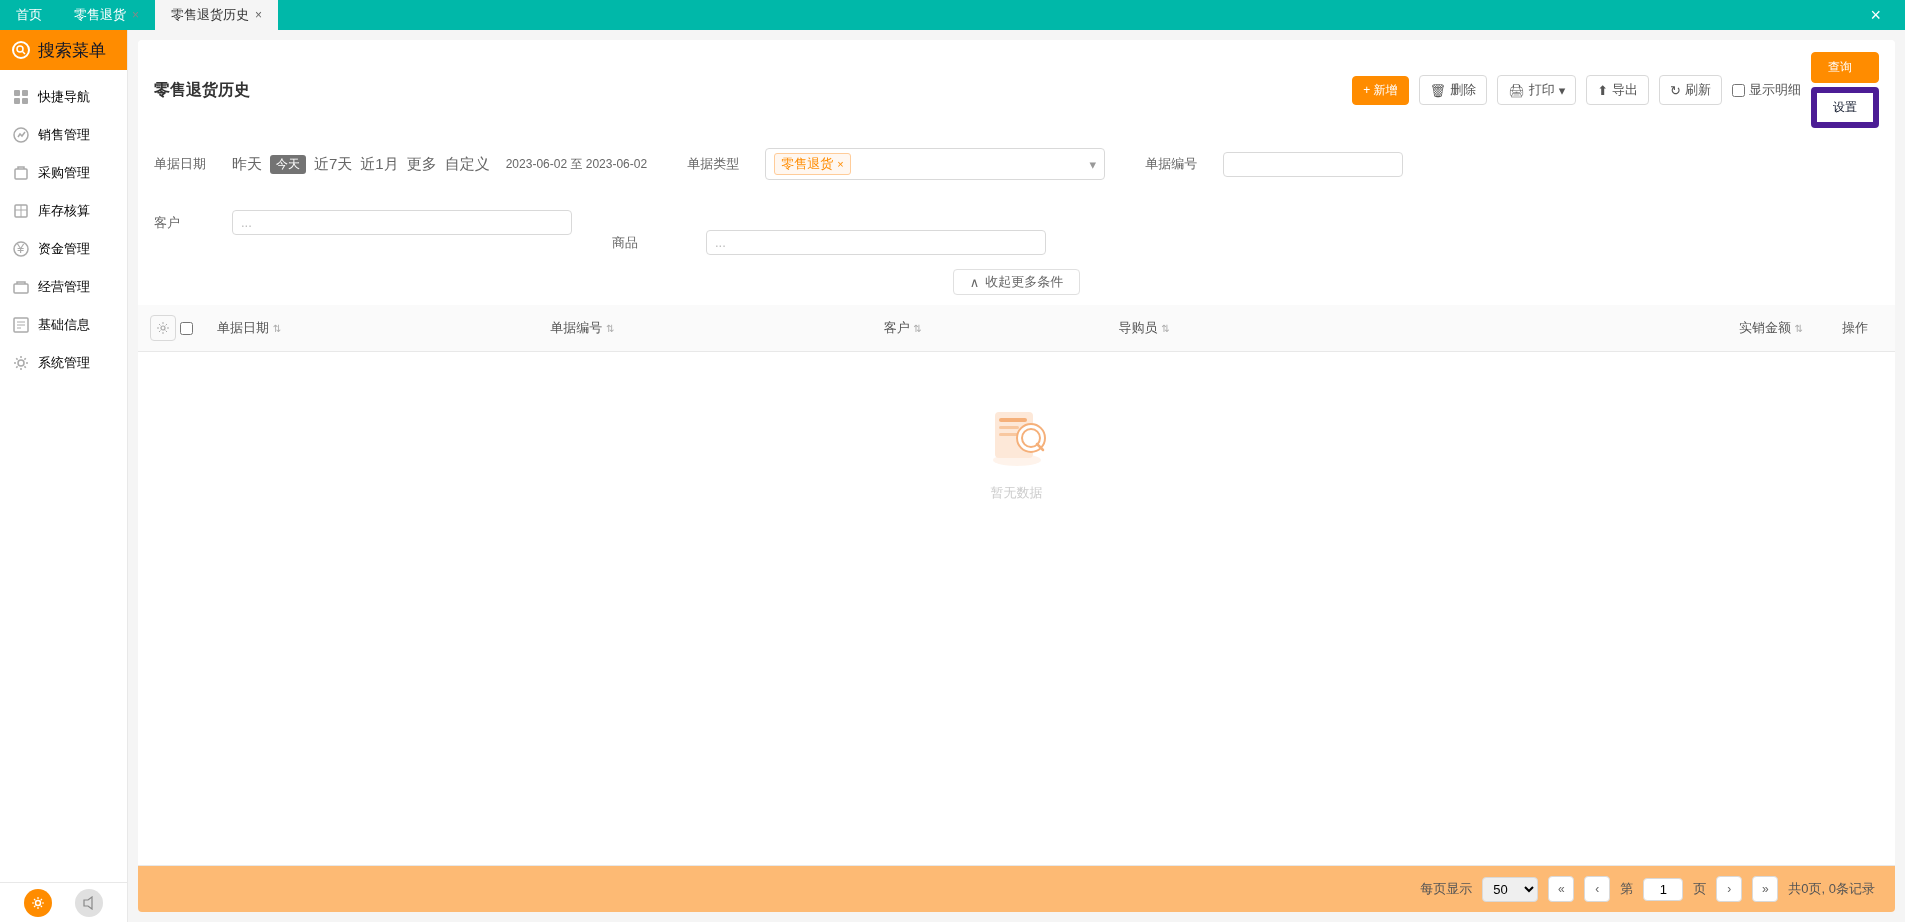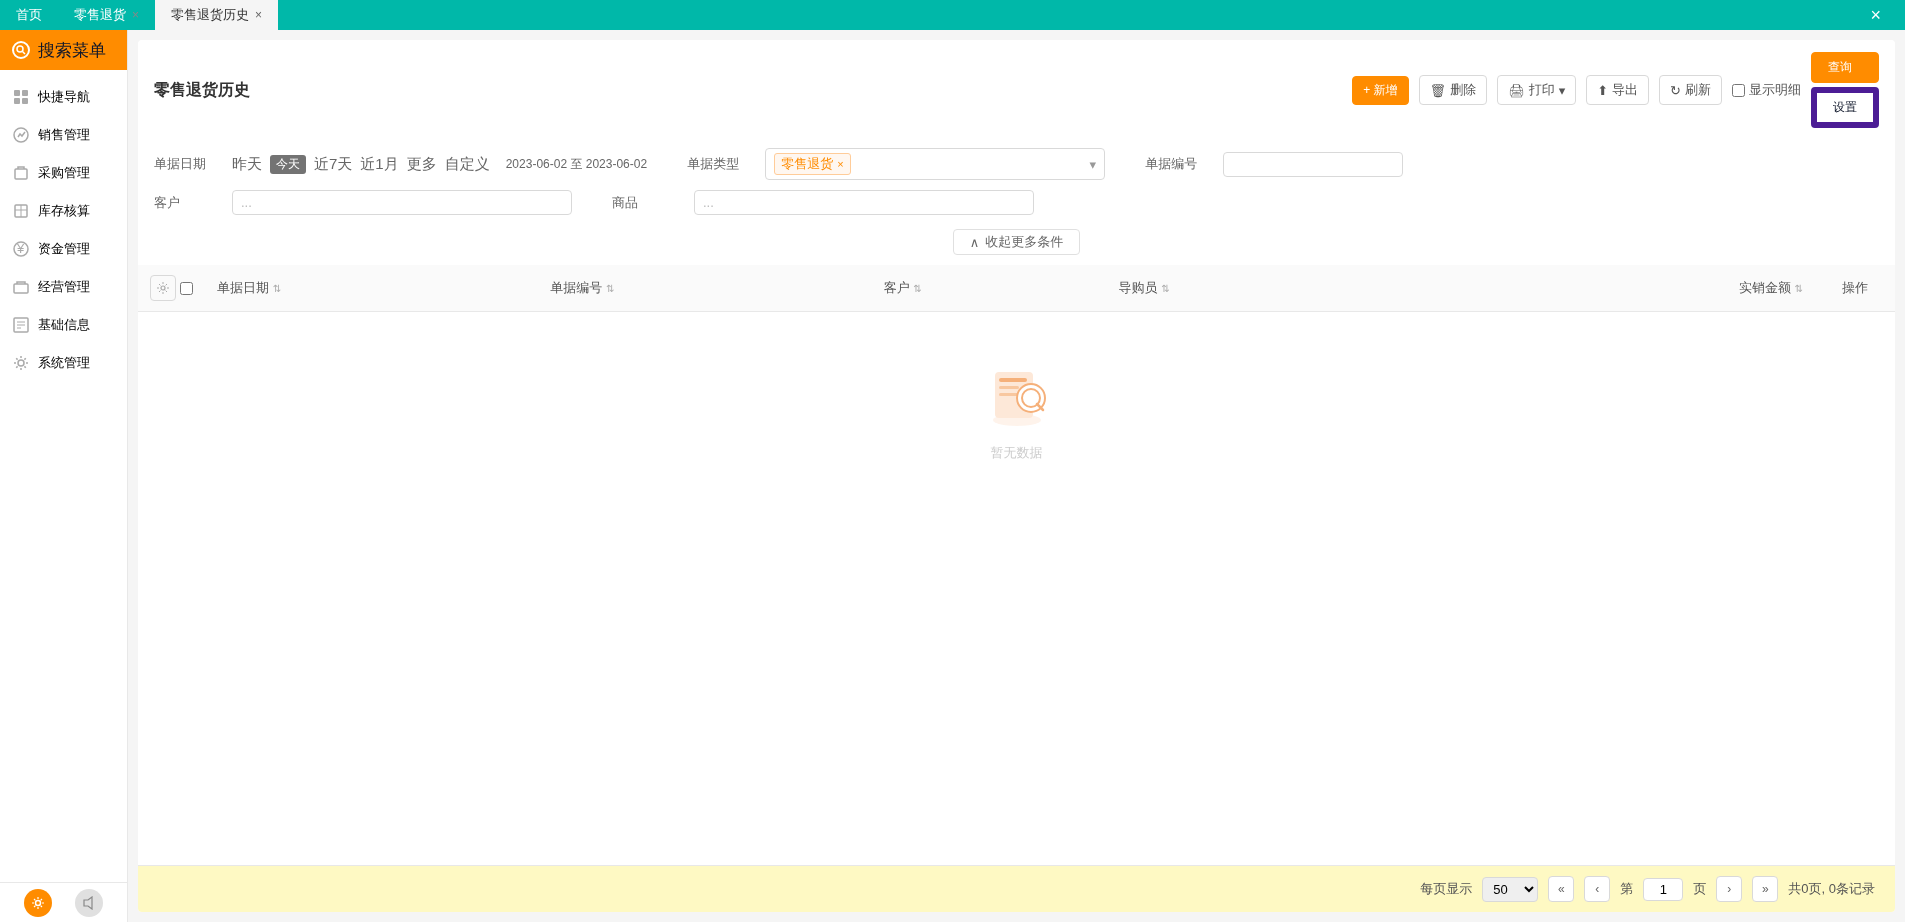--- a/index.html
+++ b/index.html
@@ -314,21 +314,21 @@
     }
 
     
     .pagination {
       padding: 10px 20px;
       display: flex;
       align-items: center;
       justify-content: flex-end;
       gap: 10px;
       border-top: 1px solid #e8e8e8;
-      background: #fef9c3;
+      background: #fdba74;
       font-size: 13px;
       color: #555;
     }
     .page-size-select {
       border: 1px solid #d9d9d9;
       border-radius: 4px;
       padding: 3px 6px;
       font-size: 13px;
       outline: none;
     }
@@ -570,21 +570,21 @@
               </div>
             </div>
 
             <div class="filter-row" style="gap:40px;">
               <div style="display:flex;align-items:center;gap:8px;">
                 <span class="filter-label">客户</span>
                 <div class="filter-select-wrap" style="width:340px;">
                   <span class="filter-placeholder">...</span>
                 </div>
               </div>
-              <div style="display:flex;align-items:center;gap:12px;">
+              <div style="display:flex;align-items:center;gap:24px;margin-top:40px;">
                 <span class="filter-label">商品</span>
                 <div class="filter-select-wrap" style="width:340px;">
                   <span class="filter-placeholder">...</span>
                 </div>
               </div>
             </div>
 
             <div class="collapse-bar">
               <button class="collapse-btn">
                 <span>∧</span>

